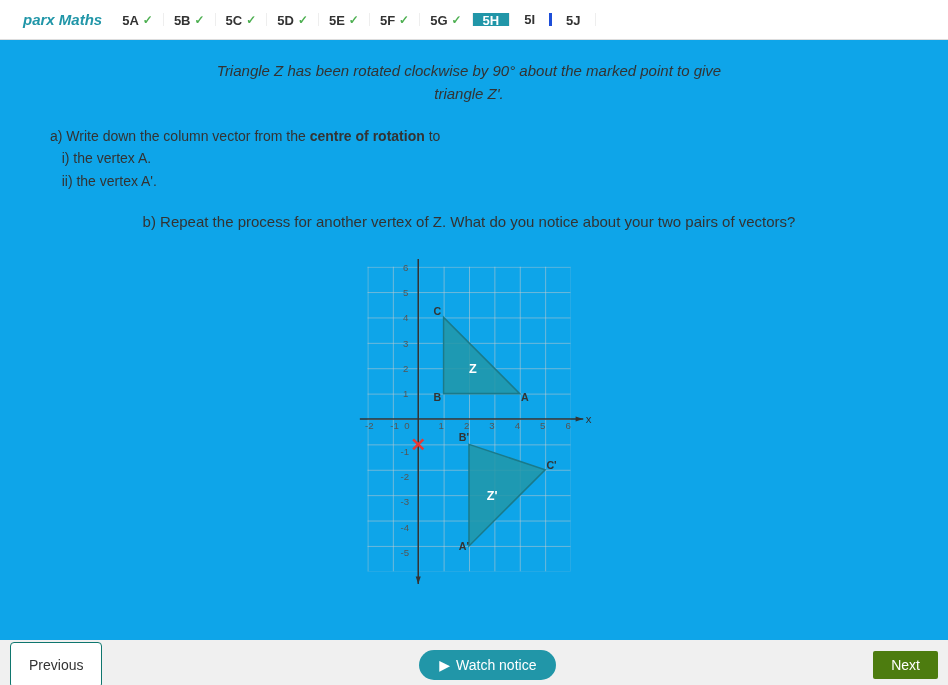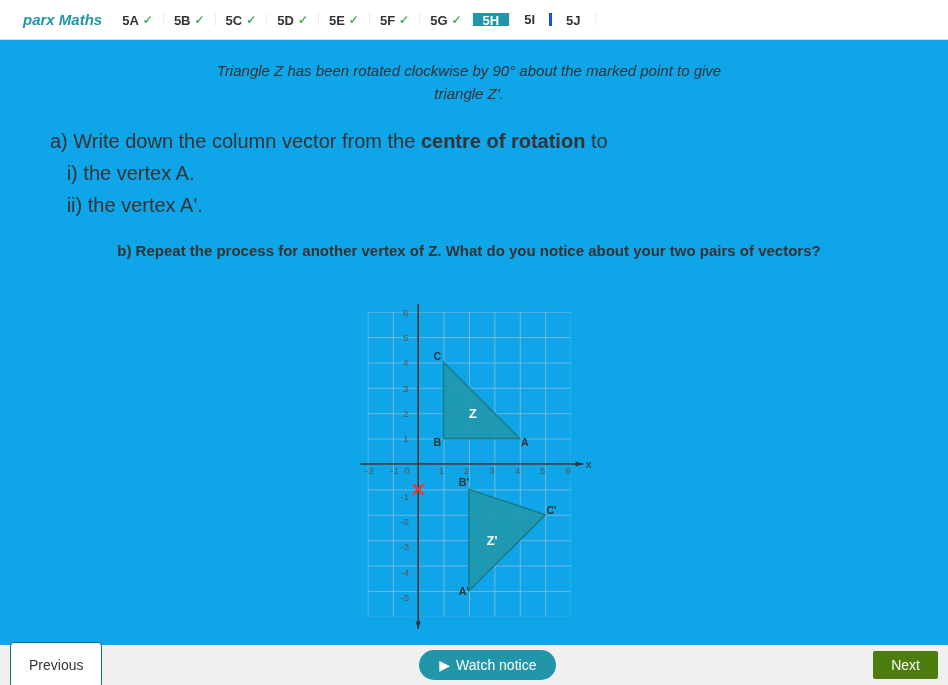--- a/index.html
+++ b/index.html
@@ -99,34 +99,33 @@
     .intro-text {
       font-style: italic;
       font-size: 15px;
       color: #333;
       text-align: center;
       margin-bottom: 20px;
       line-height: 1.5;
     }
 
     .question-a {
-      font-size: 20px;
+      font-size: 14px;
       color: #333;
       margin-bottom: 18px;
       line-height: 1.6;
       padding-left: 30px;
     }
 
     .question-b {
       font-size: 15px;
       color: #333;
-      margin-bottom: 36px;
+      margin-bottom: 20px;
       line-height: 1.6;
       text-align: center;
-      font-weight: bold;
     }
 
     
     .graph-container {
       display: flex;
       justify-content: center;
       margin-top: 10px;
     }
 
     .graph-svg {

